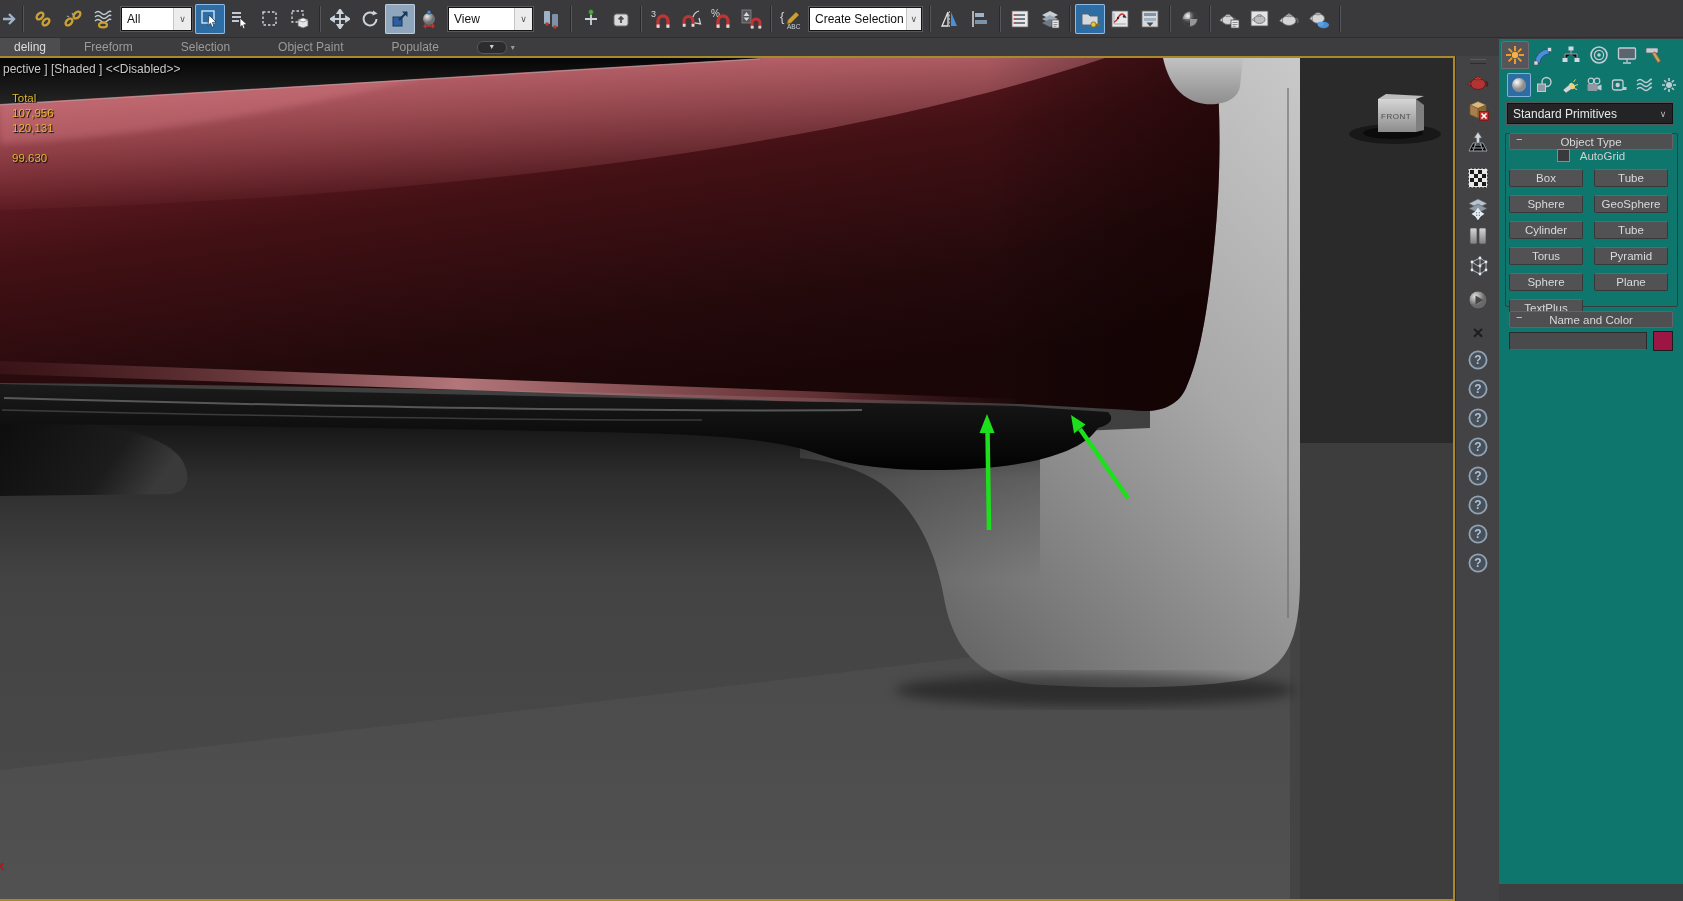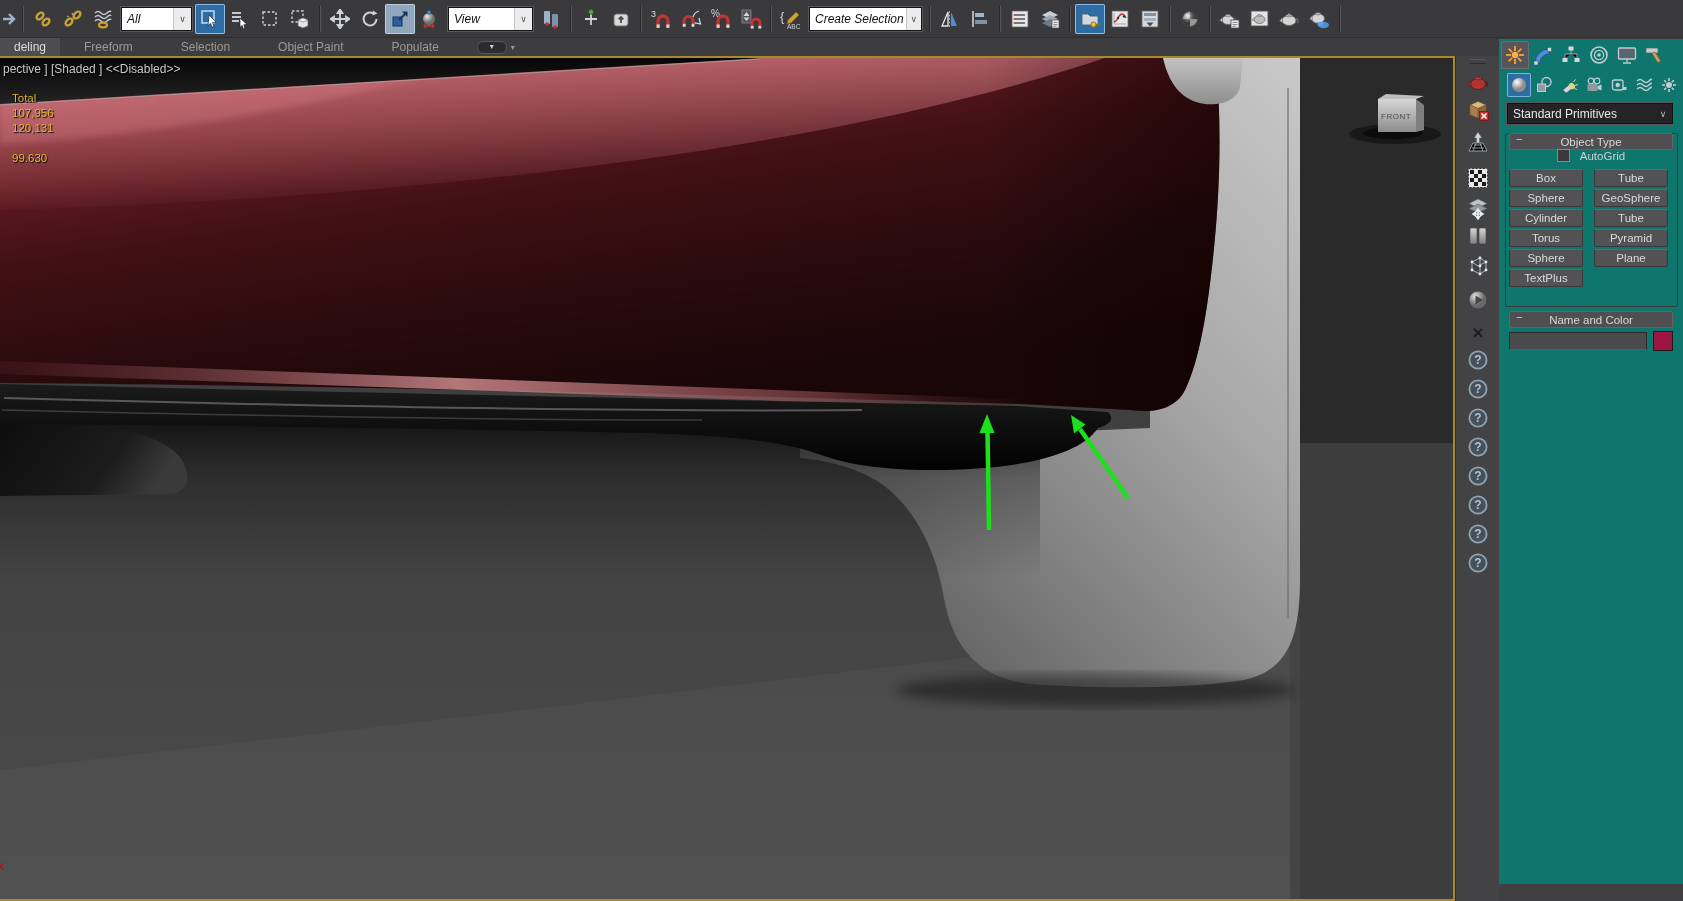--- a/index.html
+++ b/index.html
@@ -6,21 +6,21 @@
   .app{position:relative;width:1683px;height:901px;background:#3f3f41;overflow:hidden;
        font-family:"Liberation Sans","DejaVu Sans",sans-serif;-webkit-font-smoothing:antialiased;}
   
   .main-toolbar{position:absolute;left:0;top:0;width:1683px;height:38px;background:#3a3a3c;
     border-bottom:1px solid #2e2e30;display:flex;align-items:center;padding-left:2px;box-sizing:border-box;}
   .t{width:30px;height:30px;display:flex;align-items:center;justify-content:center;flex:0 0 auto;border-radius:2px;}
   .t.active{background:#2e6da4;box-shadow:inset 0 0 0 1px #8cbbe8;}
   .t.lite{background:#8fa6bd;box-shadow:inset 0 0 0 1px #b9cbdd;}
   .sep{width:1px;height:26px;background:#29292b;border-right:1px solid #55555a;margin:0 4px;flex:0 0 auto;}
   .combo{height:22px;background:#fff;border:1px solid #141414;box-shadow:0 0 0 1px #58585c;
-    display:flex;align-items:center;font-size:12px;color:#111;padding-left:5px;flex:0 0 auto;margin:0 3px;font-style:italic;}
+    display:flex;align-items:center;font-size:12px;color:#111;padding-left:5px;flex:0 0 auto;margin:0 3px;}
   .combo .chev{margin-left:auto;align-self:stretch;width:17px;display:flex;align-items:center;justify-content:center;
     color:#555;font-size:9px;background:#ececec;border-left:1px solid #c6c6c6;}
   .w-all{width:64px}.w-view{width:78px}.w-sets{width:106px}
   
   .ribbon{position:absolute;left:0;top:38px;width:1577px;height:18px;background:#3d3d3f;display:flex;align-items:center;}
   .rtab{font-size:12px;color:#9a9a9a;padding:0 24px;line-height:18px;flex:0 0 auto;}
   .rtab.active{background:#4d4d4f;color:#dcdcdc;padding:0 14px;}
   .rib-min{width:28px;height:11px;background:#2c2c2e;border:1px solid #57575b;border-radius:6px;margin-left:14px;
     display:flex;align-items:center;justify-content:center;color:#cfcfcf;font-size:8px;line-height:8px;}
   .rib-caret{color:#9a9a9a;font-size:8px;margin-left:4px;}
@@ -46,21 +46,21 @@
   .dcombo{position:absolute;left:8px;top:64px;width:166px;height:21px;background:#242426;border:1px solid #121214;
     box-shadow:0 0 0 1px #55555a;display:flex;align-items:center;color:#e8e8e8;font-size:12px;padding-left:5px;box-sizing:border-box;}
   .dcombo .chev{margin-left:auto;width:18px;text-align:center;color:#b9b9b9;font-size:9px;}
   .roll{position:absolute;left:10px;width:162px;height:15px;background:#4f4f52;border:1px solid #646468;border-radius:2px;
     display:flex;align-items:center;justify-content:center;font-size:11.5px;color:#d8d8d8;}
   .roll .minus{position:absolute;left:6px;top:-1px;font-size:11px;color:#d8d8d8;}
   .sectionbox{position:absolute;left:6px;width:171px;border:1px solid #3a3a3c;border-radius:2px;}
   .agrow{position:absolute;left:0;top:16px;width:100%;display:flex;align-items:center;justify-content:center;gap:10px;
     font-size:11.5px;color:#cfcfcf;}
   .cbx{width:11px;height:11px;background:#3a3a3c;border:1px solid #8a8a8e;display:inline-block;}
-  .btngrid{position:absolute;left:10px;top:36px;display:grid;grid-template-columns:74px 74px;gap:2px 11px;}
+  .btngrid{position:absolute;left:10px;top:36px;display:grid;grid-template-columns:74px 74px;gap:8px 11px;}
   .pbtn{height:16px;background:#525255;border:1px solid #38383a;border-top-color:#66666a;border-radius:2px;
     font-size:11.5px;color:#dadada;display:flex;align-items:center;justify-content:center;}
   .namerow{position:absolute;left:10px;top:20px;display:flex;align-items:center;gap:6px;}
   .nameinput{width:130px;height:16px;background:#4a4a4c;border:1px solid #2a2a2c;border-bottom-color:#5c5c60;
     color:#ddd;font-size:11px;padding:0 3px;}
   .swatch{width:18px;height:18px;background:#9c1544;border:1px solid #1c1c1e;}
   svg{display:block}
 </style>
 </head>
 <body>

